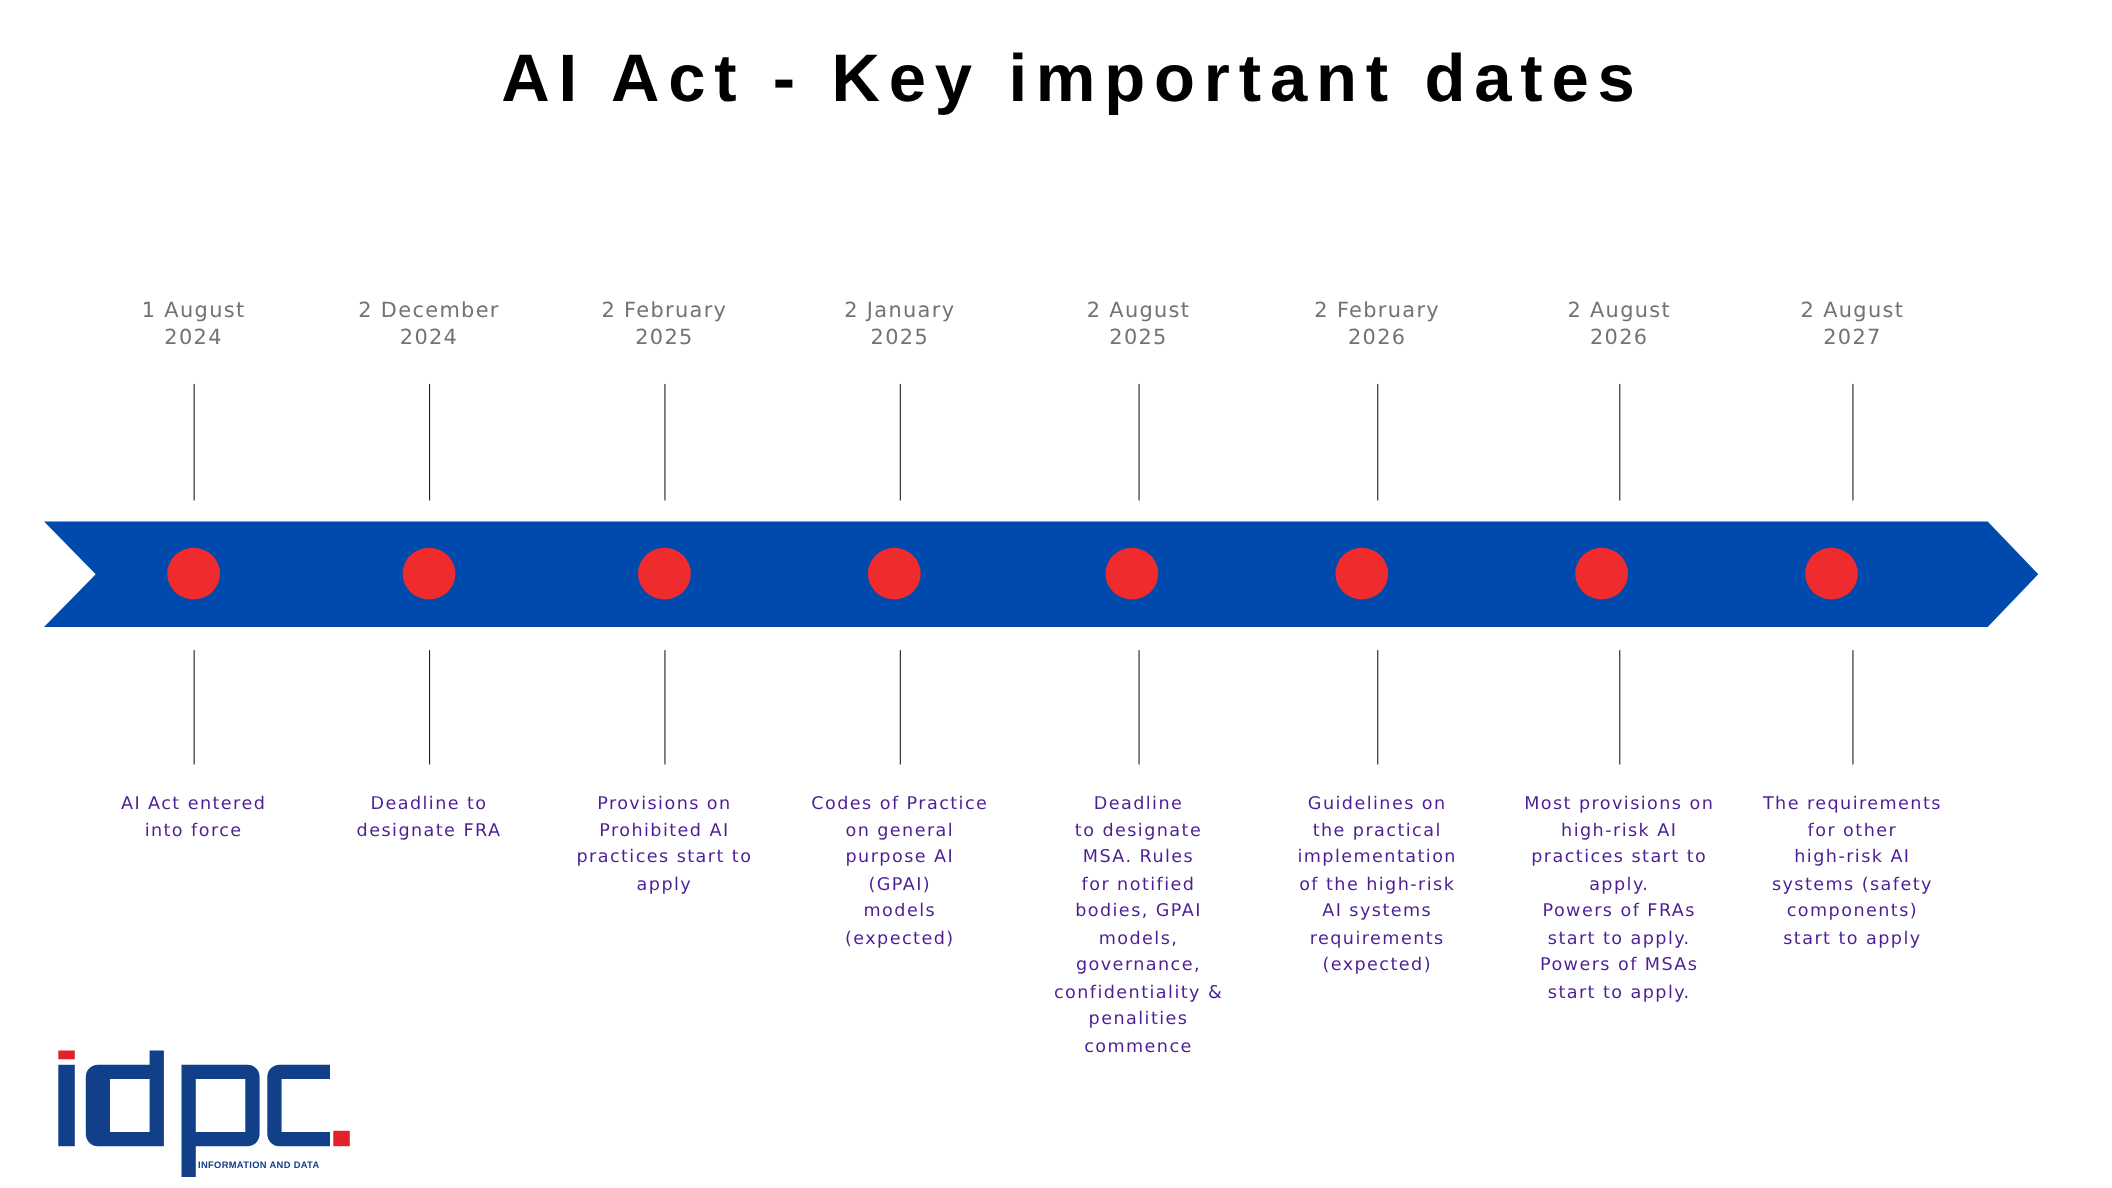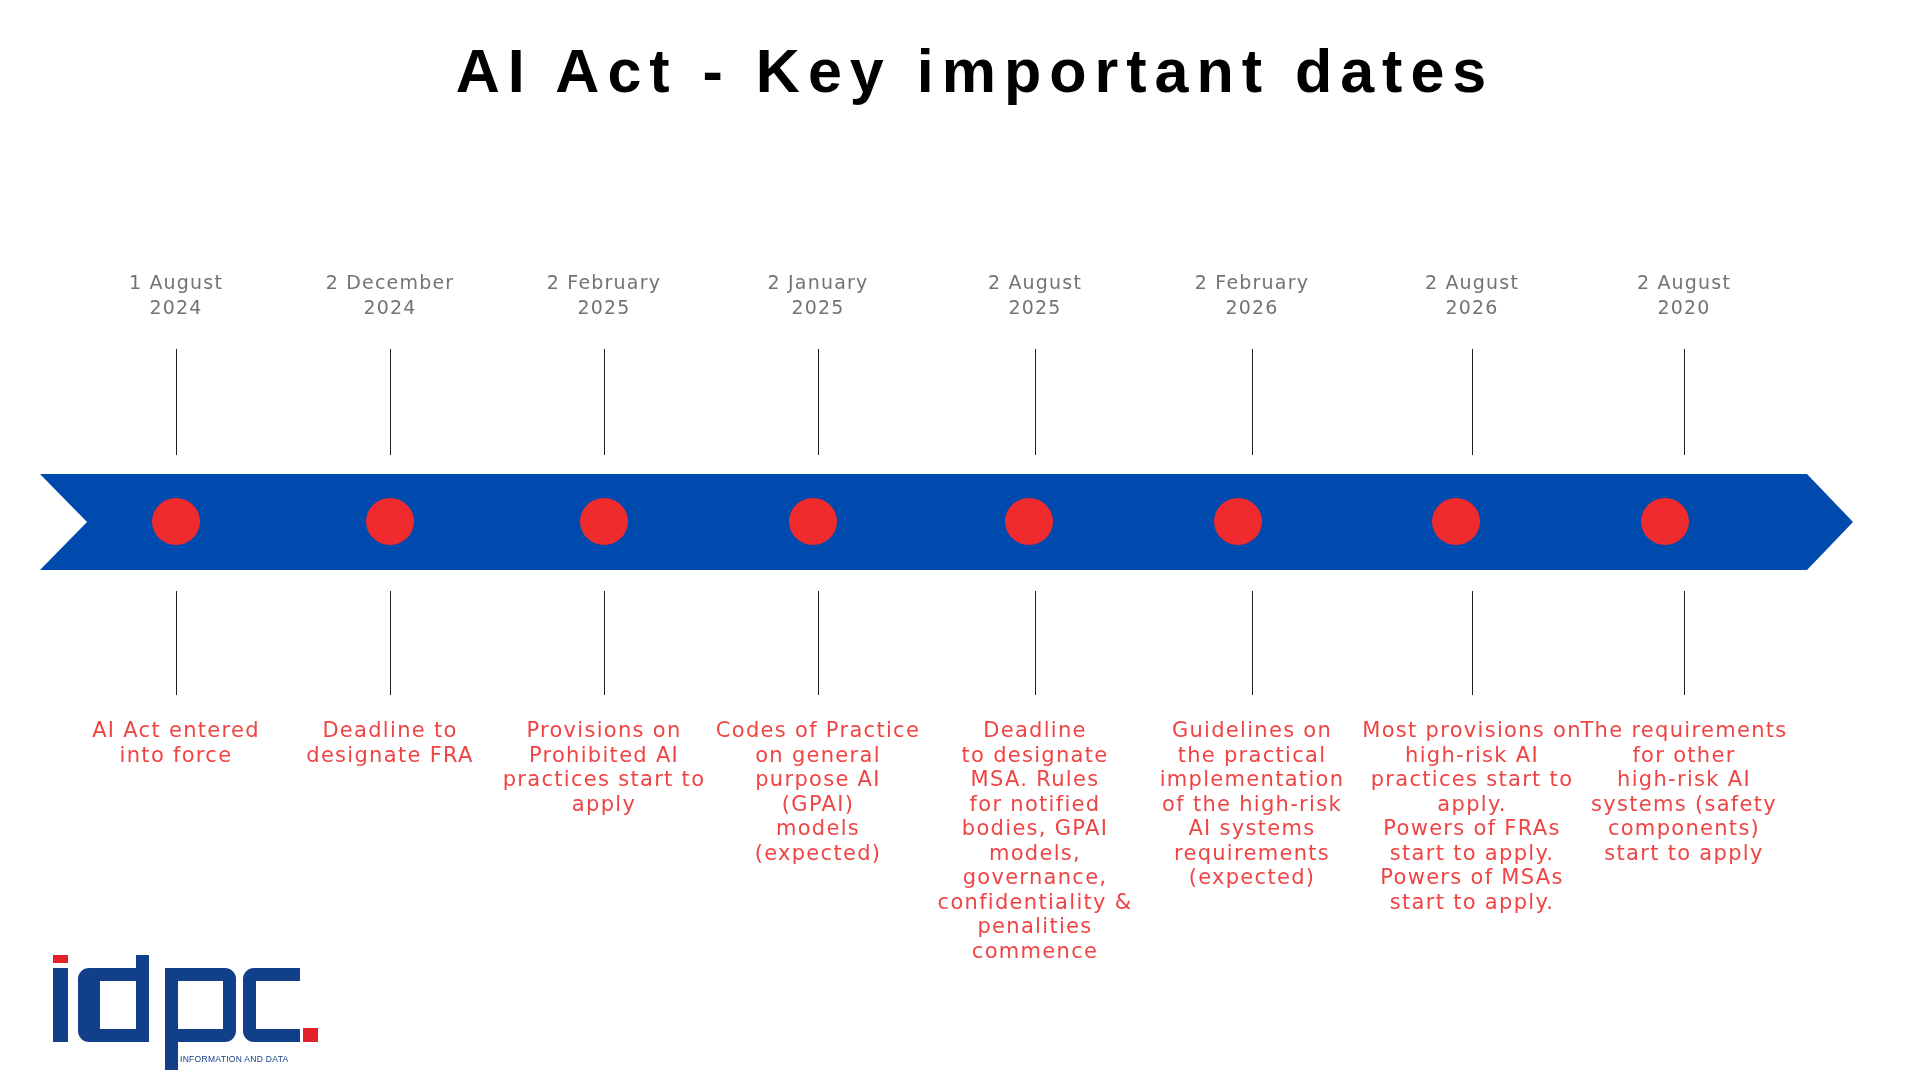--- a/index.html
+++ b/index.html
@@ -30,29 +30,29 @@
     }
     .line.up { top: 349px; height: 106px; }
     .line.down { top: 591px; height: 104px; }
     .dot {
       position: absolute; top: 498px; left: -24px;
       width: 48px; height: 47px; border-radius: 50%;
       background: #ef2b2d;
     }
     .desc {
       position: absolute; top: 718px; width: 210px; left: -105px;
-      text-align: center; font-size: 21px; line-height: 24.5px;
-      letter-spacing: 1.3px; color: #ef4444;
+      text-align: center; font-size: 16px; line-height: 24.5px;
+      letter-spacing: 1.3px; color: #4c1d95;
       white-space: pre-line;
     }
     .logo { position: absolute; left: 40px; top: 950px; width: 300px; height: 125px; }
     .logo-tag {
       position: absolute; left: 140px; top: 104px;
       font-family: "Liberation Sans", sans-serif; font-size: 8.5px;
-      font-weight: normal; color: #123f8a; letter-spacing: 0.3px; white-space: nowrap;
+      font-weight: bold; color: #123f8a; letter-spacing: 0.3px; white-space: nowrap;
     }
   </style>
 </head>
 <body>
 
 <div class="title">AI Act - Key important dates</div>
 
 <div class="timeline">
   <svg class="band-svg" width="1920" height="1080">
     <polygon points="40,474 1807,474 1853,522 1807,570 40,570 87,522" fill="#0049ad"></polygon>
@@ -140,21 +140,21 @@
 high-risk AI
 practices start to
 apply.
 Powers of FRAs
 start to apply.
 Powers of MSAs
 start to apply.</div>
   </div>
 
   <div class="event" style="left:1684px">
-    <div class="date"><span>2 August</span><br><span>2020</span></div>
+    <div class="date"><span>2 August</span><br><span>2027</span></div>
     <div class="line up"></div>
     <div class="dot" style="left:-43px"></div>
     <div class="line down"></div>
     <div class="desc" style="width:240px;left:-120px">The requirements
 for other
 high-risk AI
 systems (safety
 components)
 start to apply</div>
   </div>

